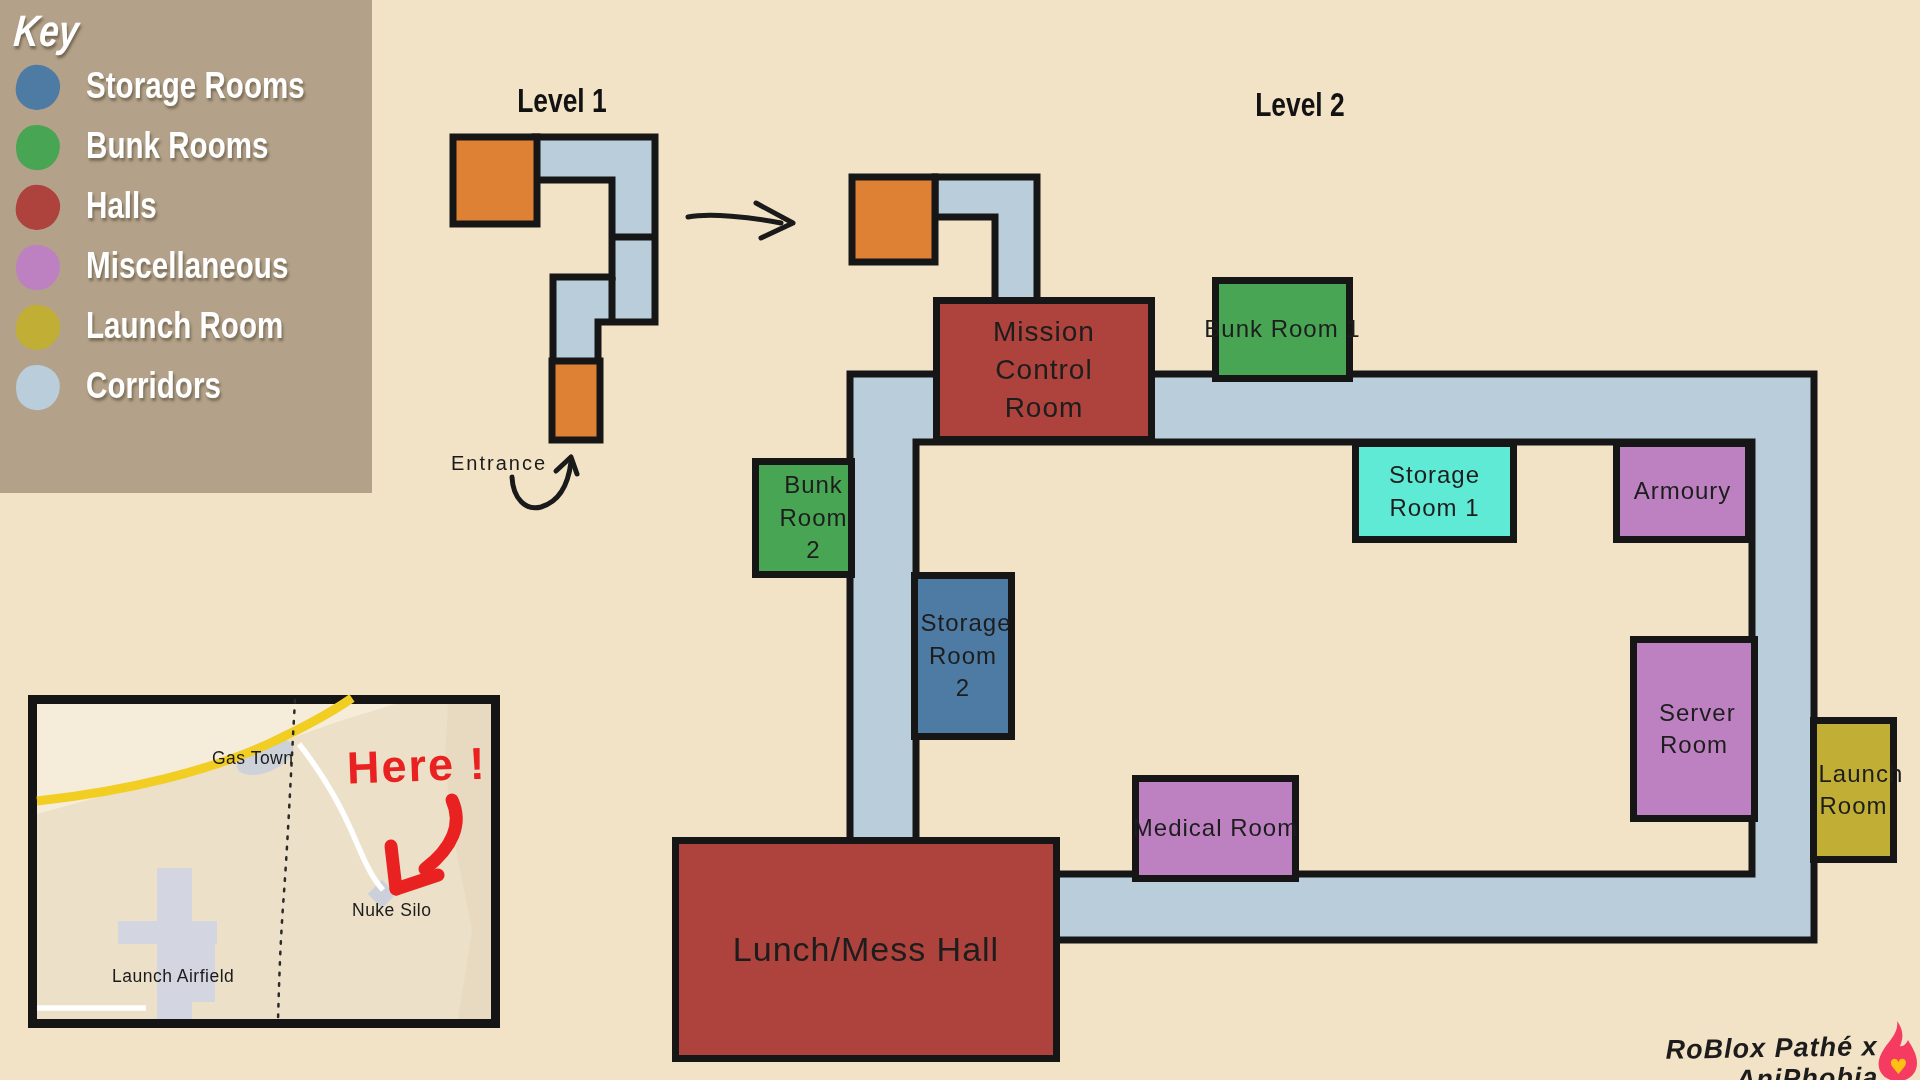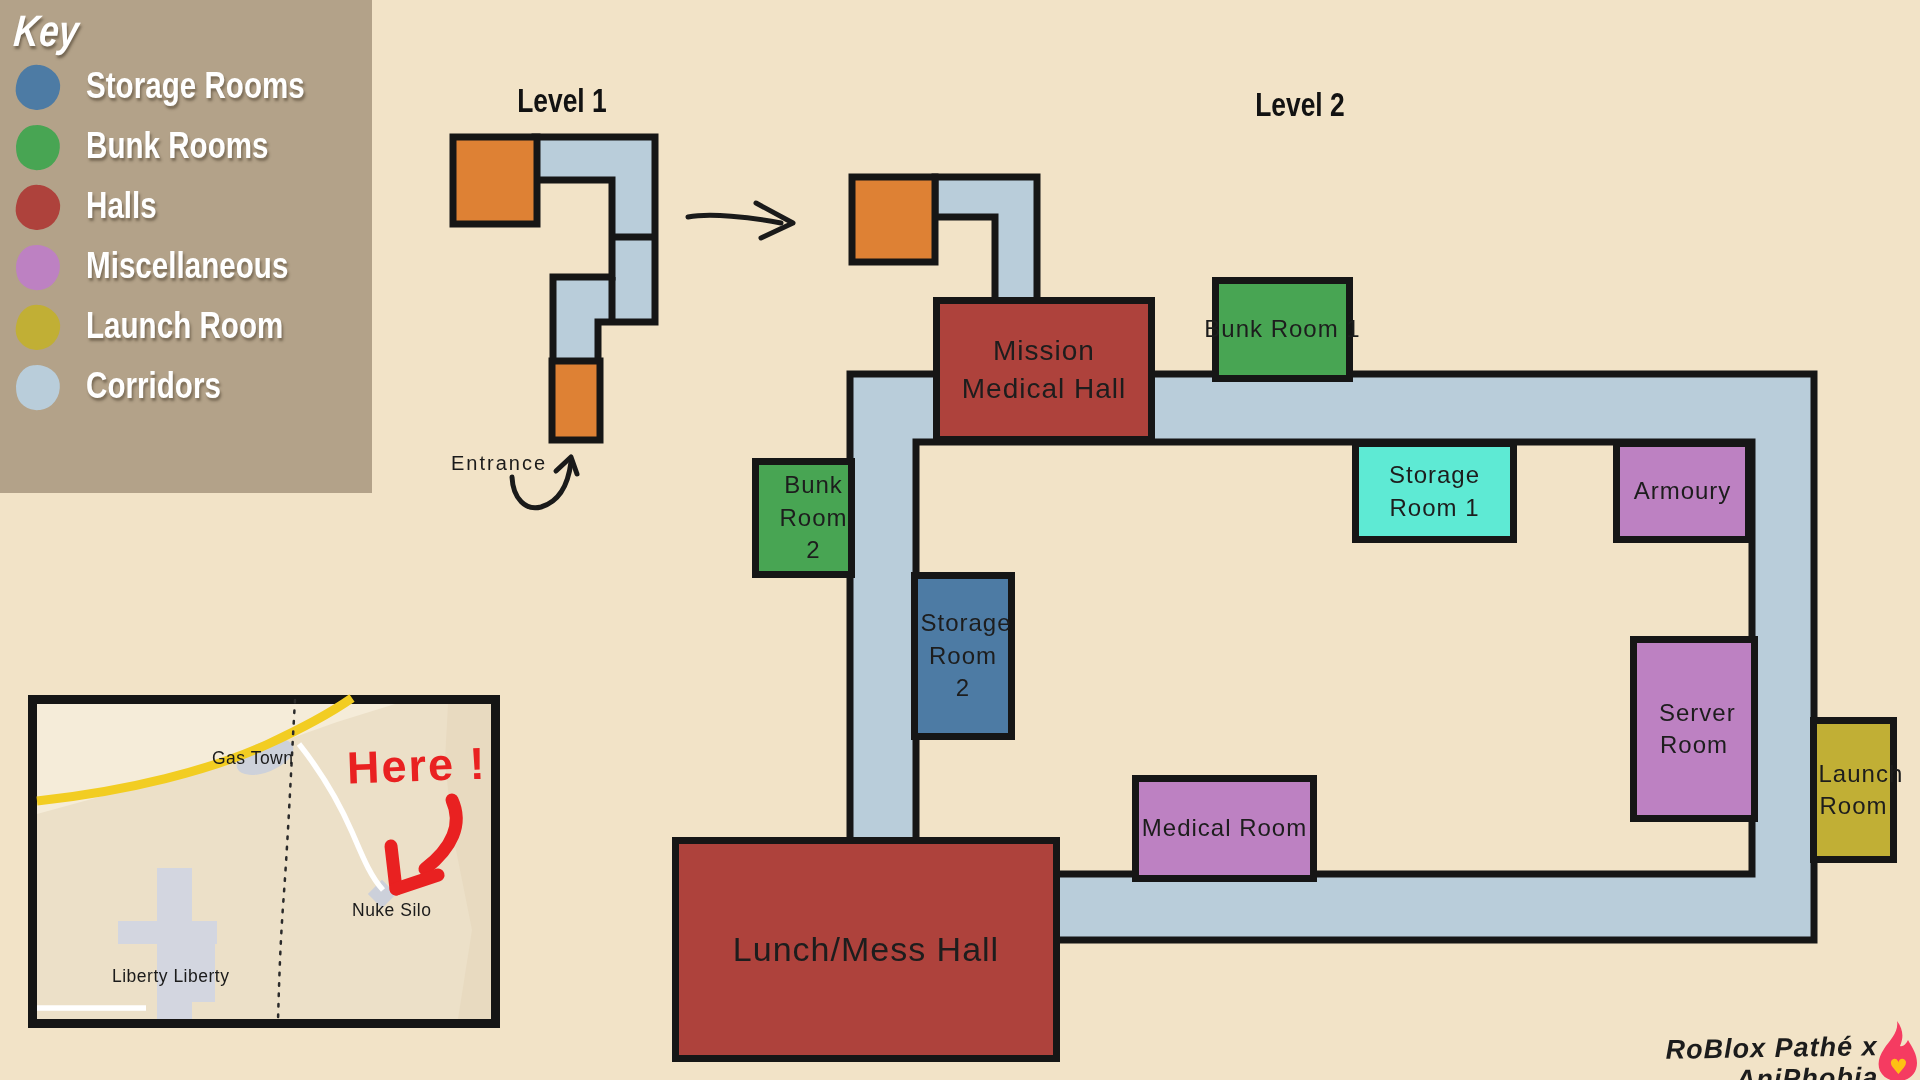--- a/index.html
+++ b/index.html
@@ -121,51 +121,51 @@
   </div>
 
   <div class="lvl-title" style="left:500px;top:82px;width:124px;">
     <span class="cond">Level 1</span>
   </div>
   <div class="lvl-title" style="left:1238px;top:86px;width:124px;">
     <span class="cond">Level 2</span>
   </div>
 
   <div class="room" style="left: 933px; top: 297px; width: 222px; height: 146px; background: rgb(174, 66, 60);">
-    <span class="room-label" style="font-size:28px;width:170px;">Mission Medical Hall</span>
+    <span class="room-label" style="font-size:28px;width:170px;">Mission Control Room</span>
   </div>
   <div class="room" style="left: 1212px; top: 277px; width: 141px; height: 105px; background: rgb(72, 165, 83);">
     <span class="room-label nowrap">Bunk Room 1</span>
   </div>
   <div class="room" style="left: 1352px; top: 440px; width: 165px; height: 103px; background: #5eead4;">
     <span class="room-label" style="width:95px;">Storage Room 1</span>
   </div>
   <div class="room" style="left: 1613px; top: 440px; width: 139px; height: 103px; background: rgb(189, 129, 194);">
     <span class="room-label nowrap">Armoury</span>
   </div>
   <div class="room" style="left: 752px; top: 458px; width: 103px; height: 120px; background: rgb(72, 165, 83); padding-left: 20px;">
     <span class="room-label" style="width:75px;">Bunk Room 2</span>
   </div>
   <div class="room" style="left: 911px; top: 572px; width: 104px; height: 168px; background: rgb(77, 123, 164);">
     <span class="room-label" style="width:85px;">Storage Room 2</span>
   </div>
   <div class="room" style="left: 1630px; top: 636px; width: 128px; height: 186px; background: rgb(189, 129, 194);">
     <span class="room-label" style="width:70px;">Server Room</span>
   </div>
-  <div class="room" style="left: 1132px; top: 775px; width: 185px; height: 107px; background: rgb(189, 129, 194);">
+  <div class="room" style="left: 1132px; top: 775px; width: 167px; height: 107px; background: rgb(189, 129, 194);">
     <span class="room-label nowrap">Medical Room</span>
   </div>
   <div class="room" style="left: 1810px; top: 717px; width: 87px; height: 146px; background: rgb(193, 175, 53);">
     <span class="room-label" style="width:70px;">Launch Room</span>
   </div>
   <div class="room" style="left: 672px; top: 837px; width: 388px; height: 225px; background: rgb(174, 66, 60);">
     <span class="room-label nowrap" style="font-size:34px;">Lunch/Mess Hall</span>
   </div>
 
   <div class="plain-label entrance" style="left:451px;top:452px;">Entrance</div>
 
   <div class="plain-label map-label" style="left:212px;top:748px;">Gas Town</div>
   <div class="plain-label here-label" style="left: 347px; top: 740px; color: rgb(233, 33, 33);">Here !</div>
   <div class="plain-label map-label" style="left:352px;top:900px;">Nuke Silo</div>
-  <div class="plain-label map-label" style="left:112px;top:966px;">Liberty Liberty</div>
+  <div class="plain-label map-label" style="left:112px;top:966px;">Launch Airfield</div>
 
   <div class="credit">RoBlox Pathé x AniPhobia</div>
 </div>
 
 </body></html>

